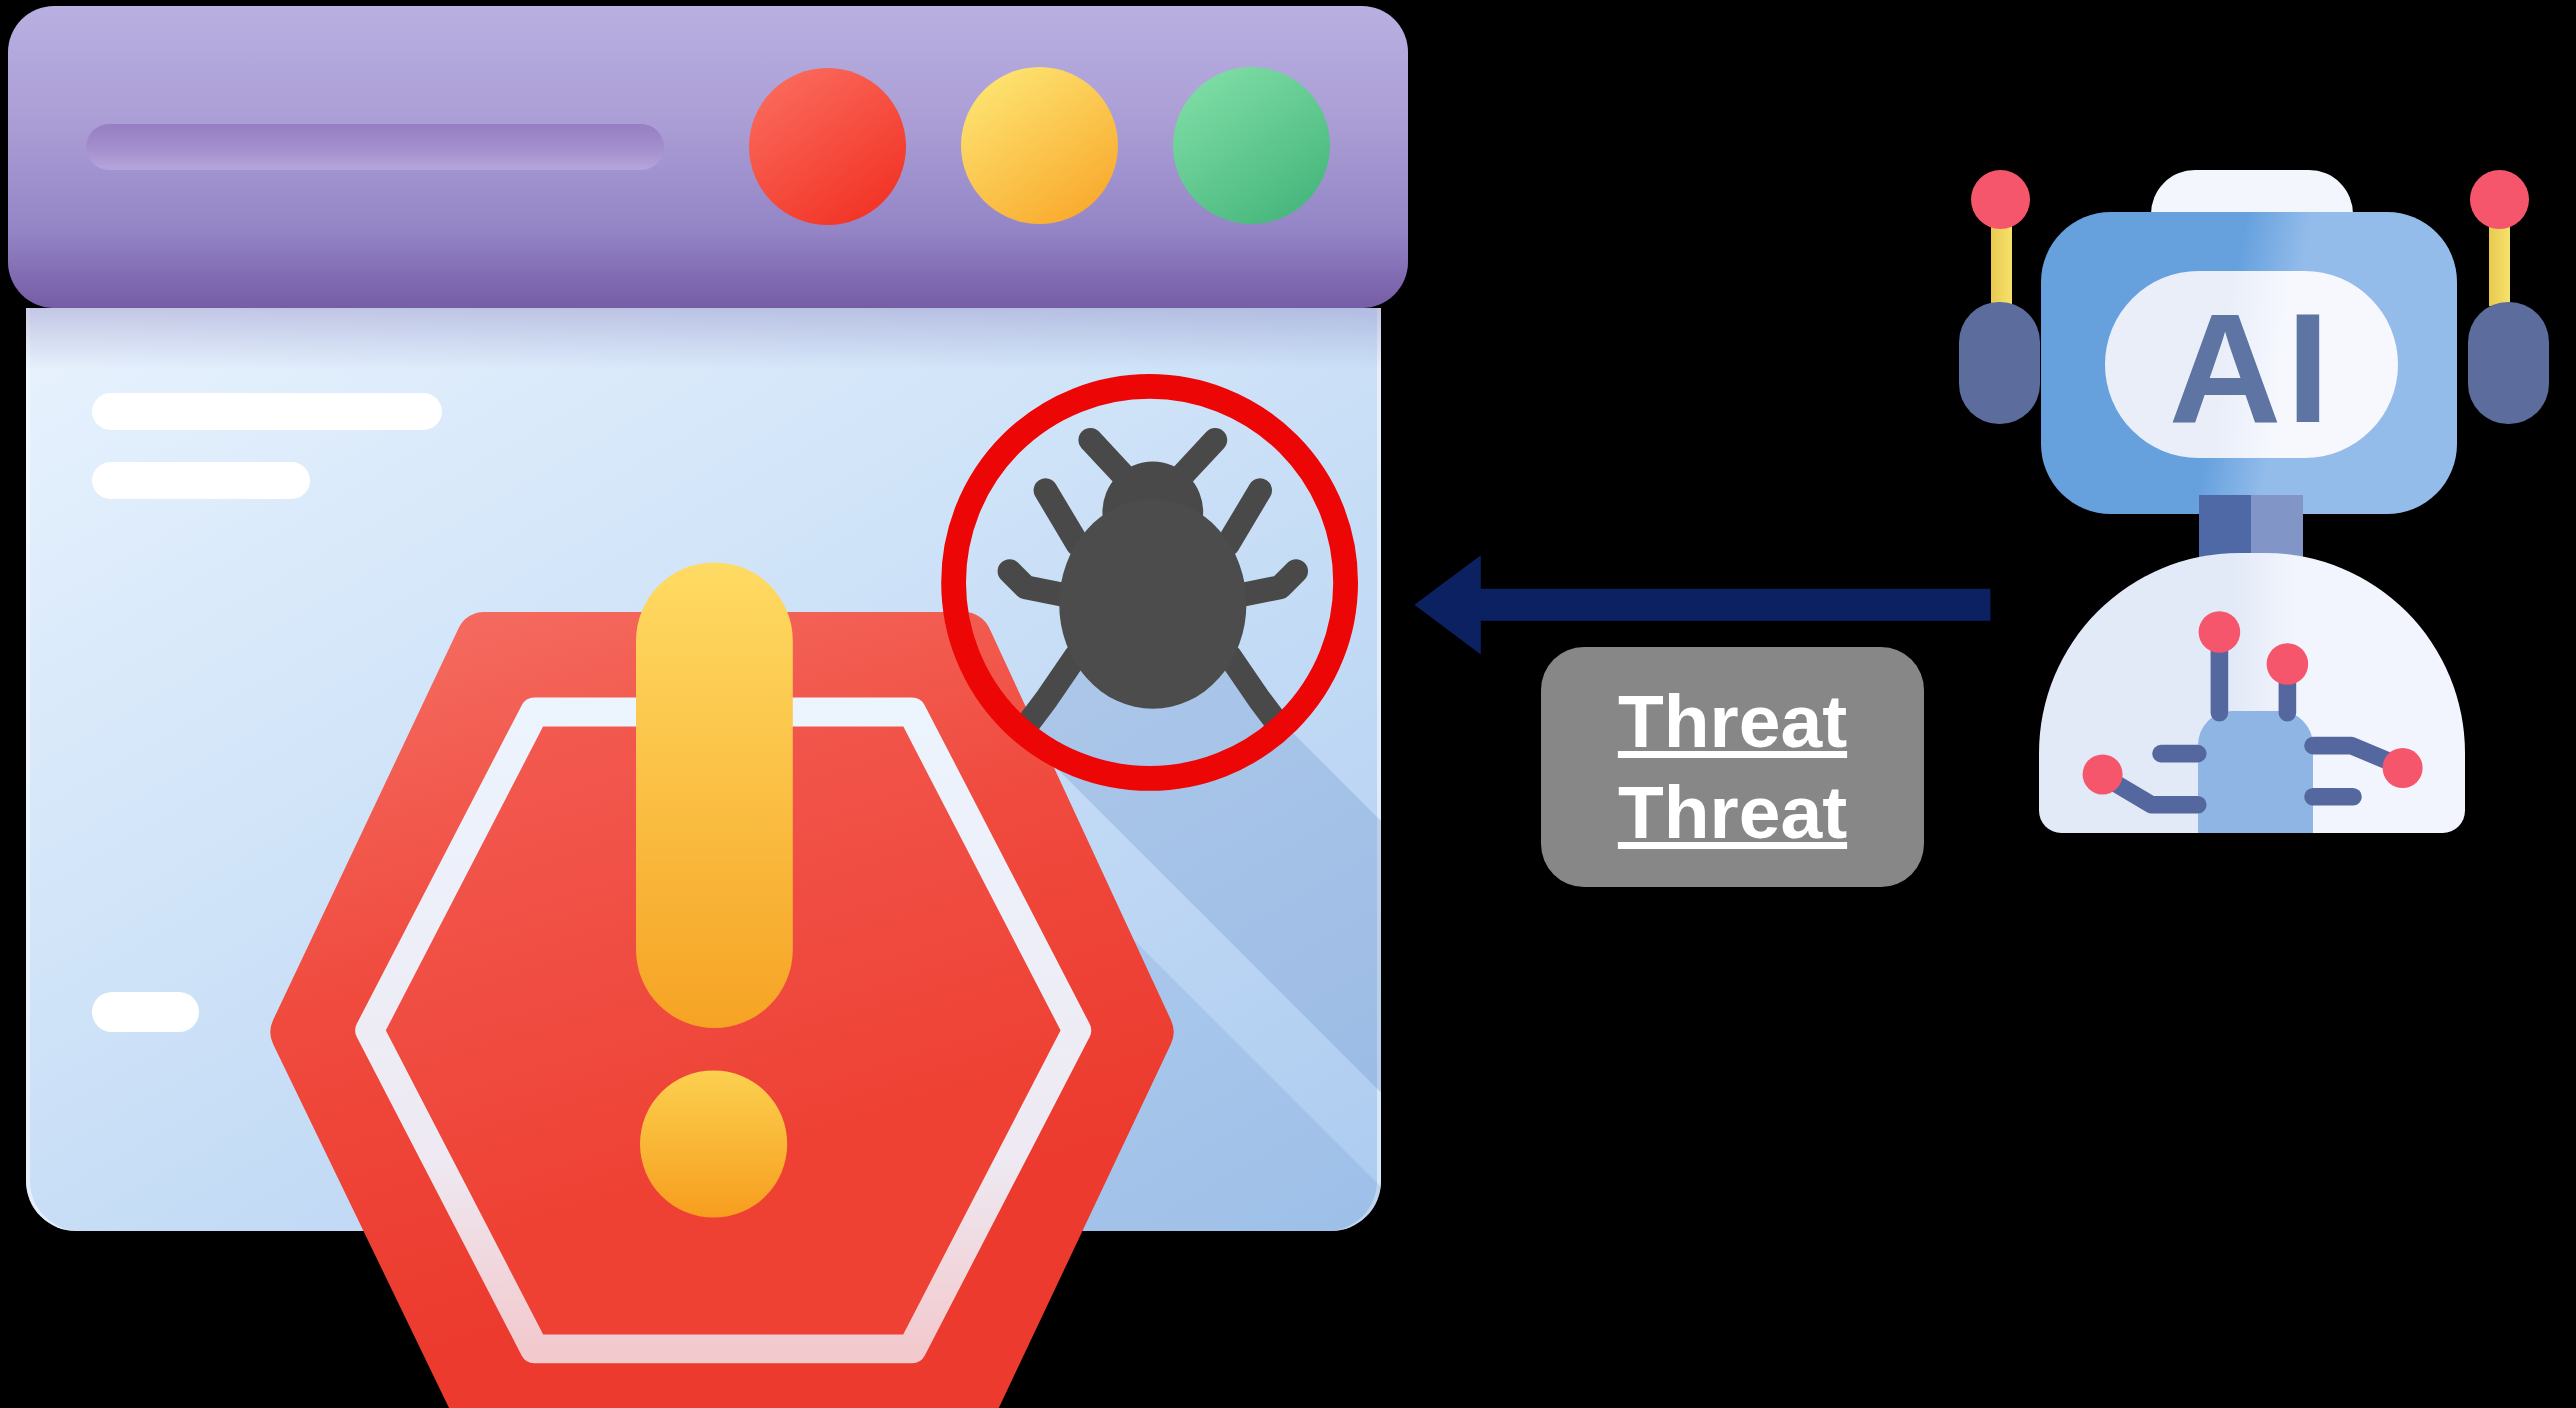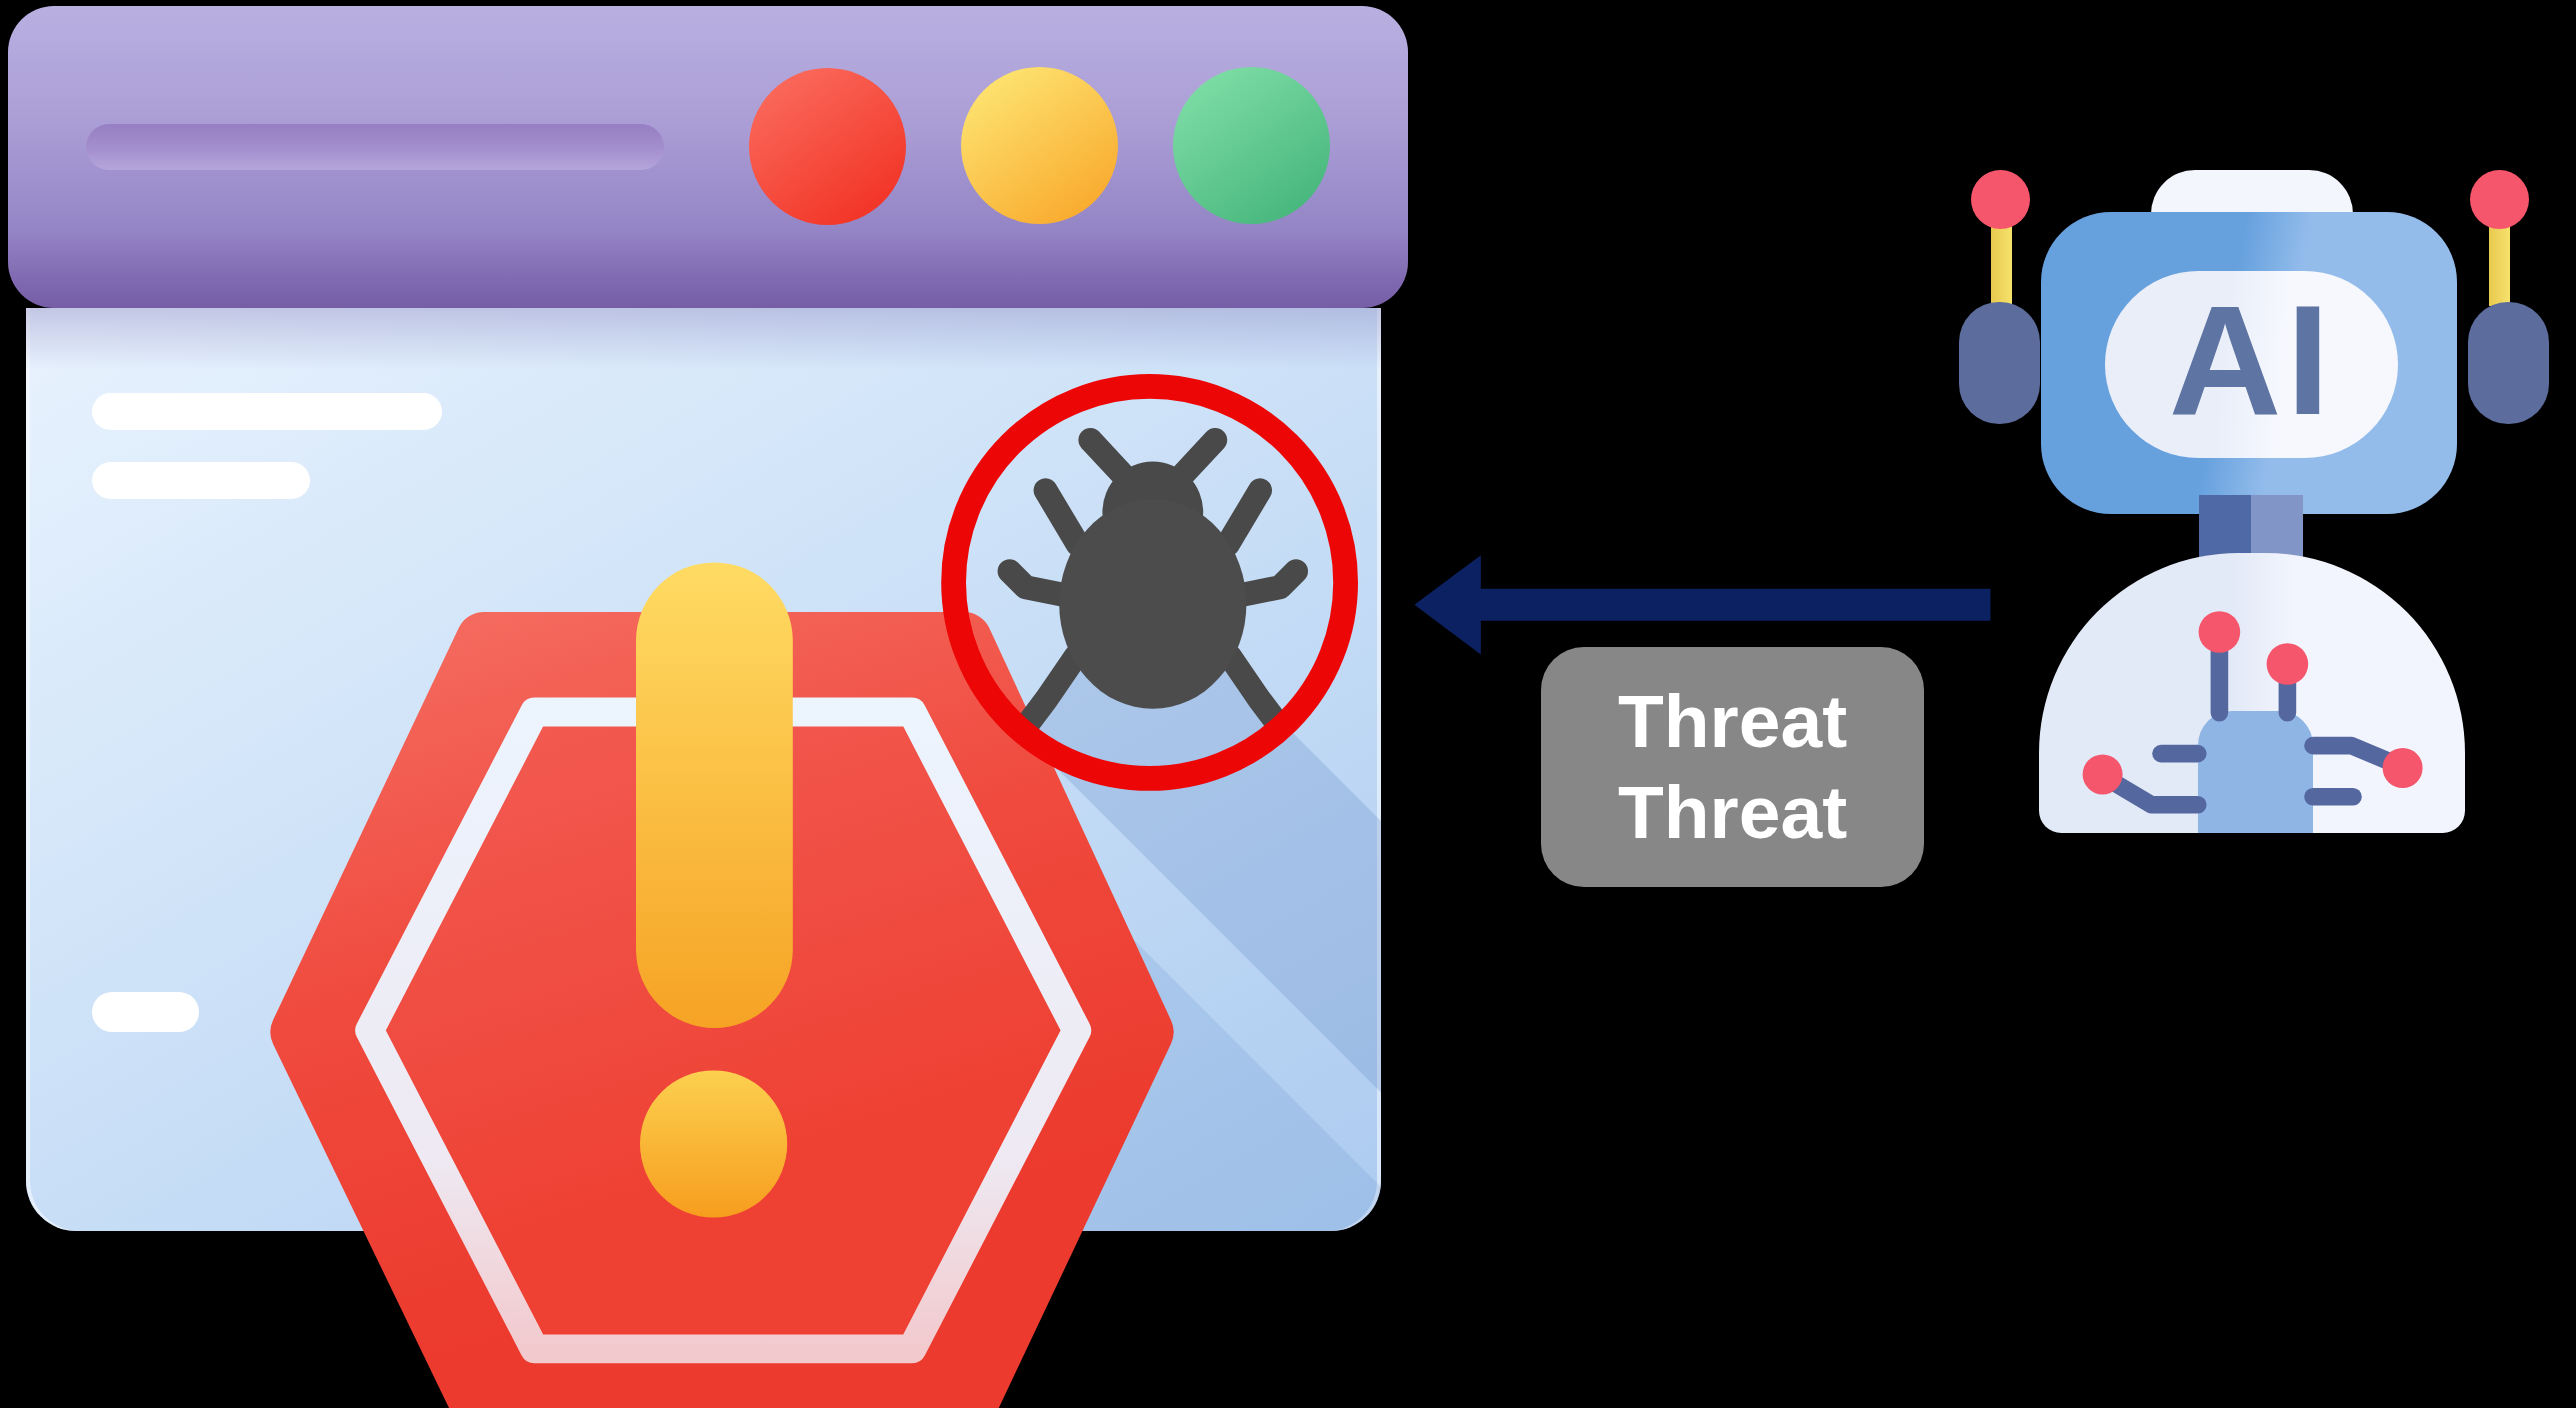--- a/index.html
+++ b/index.html
@@ -34,39 +34,39 @@
   
   .hex-svg{left:264px;top:520px;width:920px;height:888px;}
   .bug-svg{left:928px;top:360px;width:448px;height:448px;}
 
   
   .arrow-svg{left:1400px;top:544px;width:608px;height:128px;}
 
   
   .threat-box{left:1541px;top:647px;width:383px;height:240px;border-radius:43px;background:#878787;
     display:flex;flex-direction:column;align-items:center;justify-content:center;}
-  .threat-box span{color:#fff;font-size:75px;font-weight:bold;line-height:1.22;}
+  .threat-box span{color:#fff;font-size:75px;font-weight:bold;line-height:1.22;text-decoration:underline;}
 
   
   .robot{left:1953px;top:164px;width:624px;height:672px;}
   .ant-stick{width:21px;background:linear-gradient(90deg,#e8c94f,#f6e26c);}
   .ant-stick.l{left:38px;top:62px;height:80px;}
   .ant-stick.r{left:536px;top:62px;height:80px;}
   .ant-ball{width:59px;height:59px;border-radius:50%;background:#f5566c;}
   .ant-ball.l{left:18.4px;top:6.4px;}
   .ant-ball.r{left:517px;top:6.4px;}
   .ear{width:81px;height:122px;border-radius:40px;background:#5b6c9d;}
   .ear.l{left:5.6px;top:138px;}
   .ear.r{left:515px;top:138px;}
   .head-cap{left:198px;top:5.6px;width:202px;height:100px;border-radius:44px 44px 0 0;background:#f3f6fd;}
   .head{left:88px;top:48px;width:416px;height:302px;border-radius:70px;
     background:linear-gradient(100deg,#66a1de 44%,#93bceb 58%);}
   .face{left:152px;top:107px;width:293px;height:187px;border-radius:94px;
     background:linear-gradient(95deg,#e9eef9 40%,#f6f8fe 60%);
-    display:flex;align-items:flex-start;justify-content:center;}
+    display:flex;align-items:flex-end;justify-content:center;}
   .face span{font-size:156px;font-weight:bold;color:#5e74a3;letter-spacing:4.8px;}
   .neck{left:246px;top:331px;width:104px;height:78px;
     background:linear-gradient(90deg,#4e69a5 50%,#8195c6 50%);}
   .dome{left:86px;top:389px;width:426px;height:280px;border-radius:200px 200px 22.4px 22.4px;
     background:linear-gradient(90deg,#e2e9f7 45%,#f2f5fd 60%);}
   .chest{left:245px;top:547px;width:115px;height:122px;border-radius:34px 34px 0 0;background:#8fb5e5;}
   .circuit{left:0;top:0;width:624px;height:672px;}
 </style>
 </head>
 <body>

